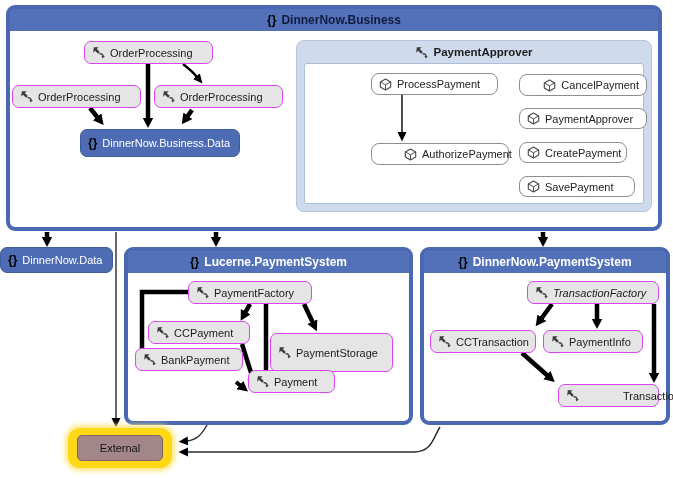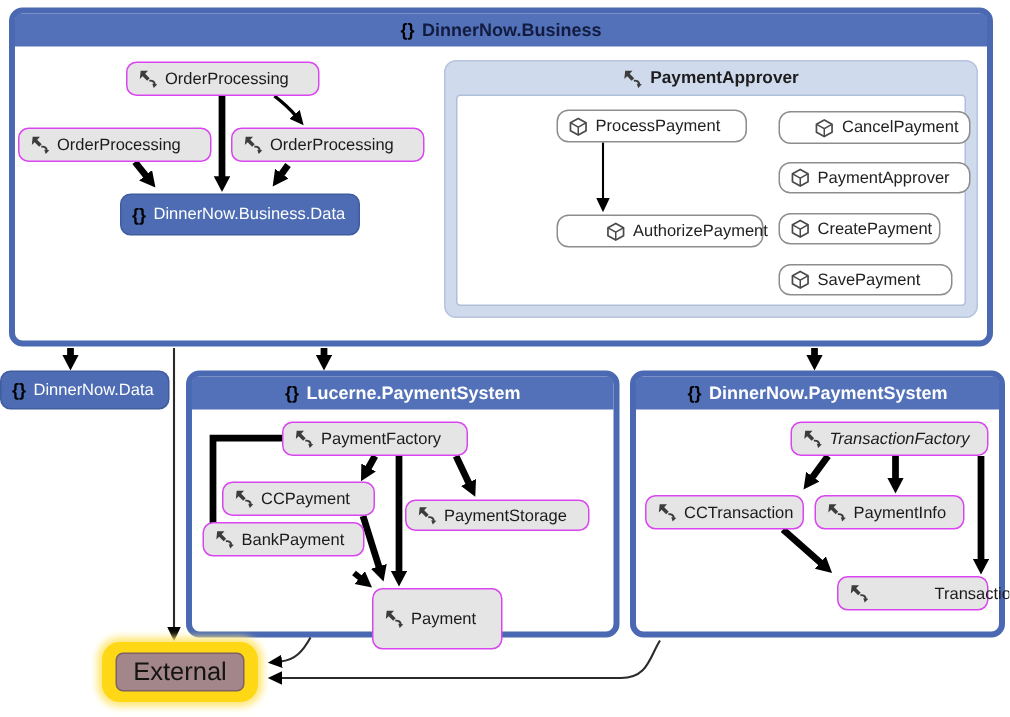--- a/index.html
+++ b/index.html
@@ -20,21 +20,21 @@
   .node{position:absolute;z-index:10;display:flex;align-items:center;gap:5px;padding:0 7px;box-sizing:border-box;font-size:11px;white-space:nowrap;}
   .node-light{background:#e5e5e5;border:1px solid #d946ef;border-radius:7px;color:#1b1b1b;}
   .node-dark{background:#4d6cb3;border:1px solid #3f5c9e;border-radius:7px;color:#ffffff;}
   .node-method{background:#ffffff;border:1px solid #8d8d8d;border-radius:8px;color:#222222;margin-left:32px;}
   .icon{display:flex;align-items:center;flex:0 0 auto;}
   
   #external{position:absolute;left:68px;top:428px;width:104px;height:40px;z-index:10;
             background:#fed715;border-radius:12px;box-shadow:0 0 5px 3px #ffe87e;}
   #external .inner{position:absolute;left:9px;right:9px;top:7px;bottom:7px;background:#a28689;
             border:1px solid #7e6266;border-radius:5px;display:flex;align-items:center;justify-content:center;
-            font-size:17px;color:#141414;}
+            font-size:11px;color:#141414;}
 </style>
 </head>
 <body>
 
 <div id="canvas">
 
   <div class="grp" style="left:6px;top:5px;width:656px;height:226px;">
     <div class="grp-header hdr-dark">
       <span class="braces">{}</span>
       <span>DinnerNow.Business</span>
@@ -214,41 +214,41 @@
   <div class="node node-light" style="left:148px;top:321px;width:102px;height:23px;">
     <span class="icon">
         <svg viewBox="0 0 16 16" width="13" height="13">
           <path d="M2.2 1.5 L8.2 1.5 L5.9 3.8 L9.6 7.5 L7.5 9.6 L3.8 5.9 L1.5 8.2 Z" fill="#3c3c3c"></path>
           <path d="M9.3 9.6 c2.6 -0.4 4.2 0.8 4.5 3" fill="none" stroke="#3c3c3c" stroke-width="1.6"></path>
           <path d="M11.7 12.1 L15.9 12.5 L12.9 15.5 Z" fill="#3c3c3c"></path>
         </svg>
       </span>
     <span>CCPayment</span>
   </div>
-  <div class="node node-light" style="left:270px;top:333px;width:123px;height:21px;">
+  <div class="node node-light" style="left:270px;top:333px;width:123px;height:39px;">
     <span class="icon">
         <svg viewBox="0 0 16 16" width="13" height="13">
           <path d="M2.2 1.5 L8.2 1.5 L5.9 3.8 L9.6 7.5 L7.5 9.6 L3.8 5.9 L1.5 8.2 Z" fill="#3c3c3c"></path>
           <path d="M9.3 9.6 c2.6 -0.4 4.2 0.8 4.5 3" fill="none" stroke="#3c3c3c" stroke-width="1.6"></path>
           <path d="M11.7 12.1 L15.9 12.5 L12.9 15.5 Z" fill="#3c3c3c"></path>
         </svg>
       </span>
     <span>PaymentStorage</span>
   </div>
   <div class="node node-light" style="left:135px;top:348px;width:108px;height:23px;">
     <span class="icon">
         <svg viewBox="0 0 16 16" width="13" height="13">
           <path d="M2.2 1.5 L8.2 1.5 L5.9 3.8 L9.6 7.5 L7.5 9.6 L3.8 5.9 L1.5 8.2 Z" fill="#3c3c3c"></path>
           <path d="M9.3 9.6 c2.6 -0.4 4.2 0.8 4.5 3" fill="none" stroke="#3c3c3c" stroke-width="1.6"></path>
           <path d="M11.7 12.1 L15.9 12.5 L12.9 15.5 Z" fill="#3c3c3c"></path>
         </svg>
       </span>
     <span>BankPayment</span>
   </div>
-  <div class="node node-light" style="left:248px;top:392px;width:87px;height:41px;">
+  <div class="node node-light" style="left:248px;top:370px;width:87px;height:23px;">
     <span class="icon">
         <svg viewBox="0 0 16 16" width="13" height="13">
           <path d="M2.2 1.5 L8.2 1.5 L5.9 3.8 L9.6 7.5 L7.5 9.6 L3.8 5.9 L1.5 8.2 Z" fill="#3c3c3c"></path>
           <path d="M9.3 9.6 c2.6 -0.4 4.2 0.8 4.5 3" fill="none" stroke="#3c3c3c" stroke-width="1.6"></path>
           <path d="M11.7 12.1 L15.9 12.5 L12.9 15.5 Z" fill="#3c3c3c"></path>
         </svg>
       </span>
     <span>Payment</span>
   </div>
 

